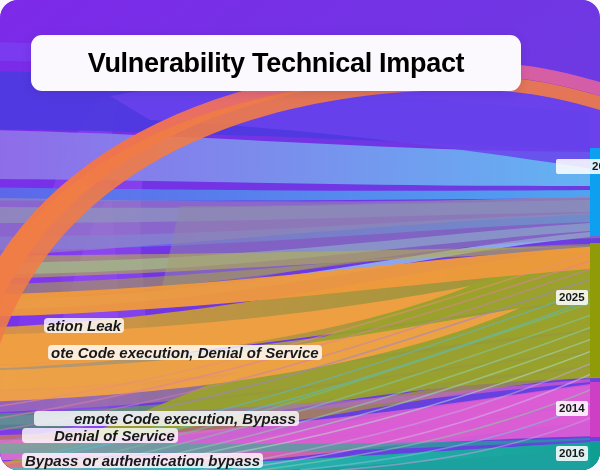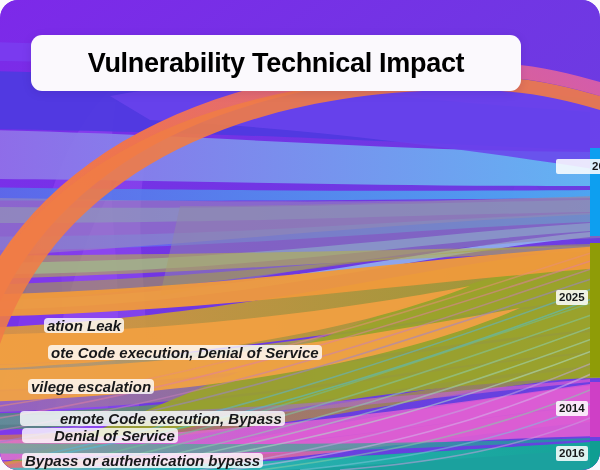--- a/index.html
+++ b/index.html
@@ -219,22 +219,21 @@
       <rect x="590" y="441" width="10" height="29" fill="#0f9e92"></rect>
     </g>
   </svg>
 
   <div id="title-banner">
     <span id="title-text">Vulnerability Technical Impact</span>
   </div>
 
   <div class="nlabel" style="left:44px;top:318px;">ation Leak</div>
   <div class="nlabel" style="left:28px;top:345px;margin-left:20px;">ote Code execution, Denial of Service</div>
-  <div class="nlabel" style="left:28px;top:379px;">vilege escalation</div>
-  <div class="nlabel" style="left:20px;top:411px;padding-left:40px;">emote Code execution, Bypass</div>
+  <div class="nlabel" style="left:34px;top:411px;padding-left:40px;">emote Code execution, Bypass</div>
   <div class="nlabel" style="left:22px;top:428px;padding-left:32px;">Denial of Service</div>
   <div class="nlabel" style="left:22px;top:453px;">Bypass or authentication bypass</div>
 
   <div class="ylabel" style="left:556px;top:159px;padding-left:36px;">2021</div>
   <div class="ylabel" style="left:556px;top:290px;">2025</div>
   <div class="ylabel" style="left:556px;top:401px;">2014</div>
   <div class="ylabel" style="left:556px;top:446px;">2016</div>
 
 </div>
 

